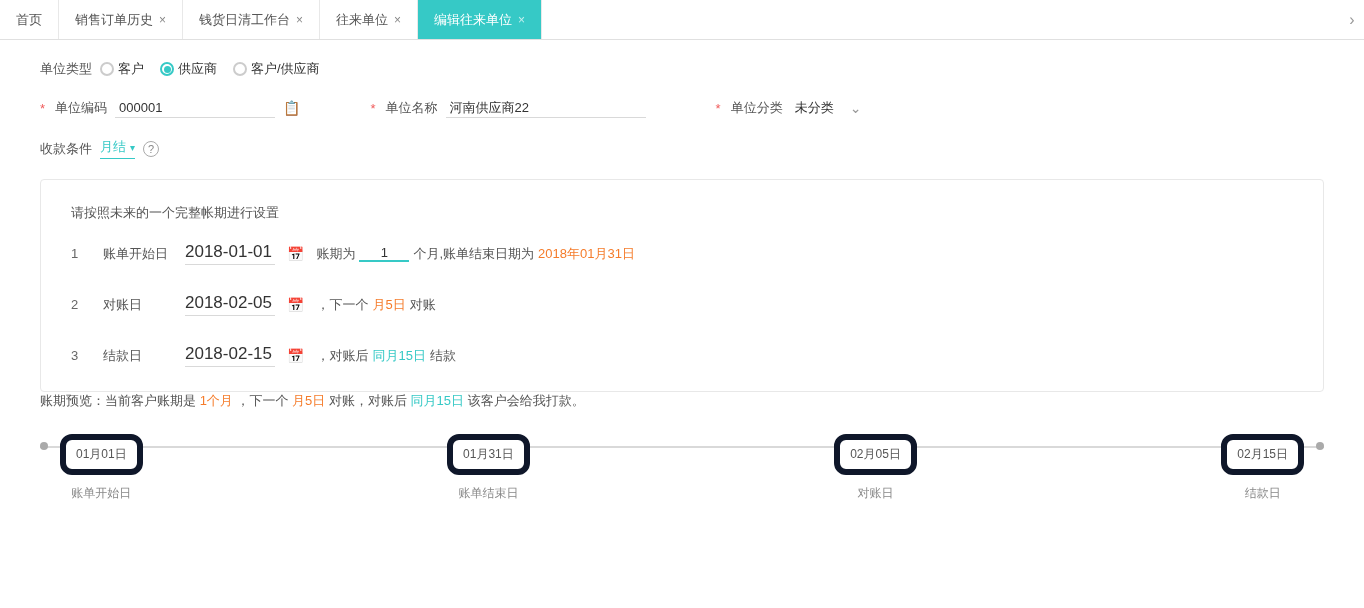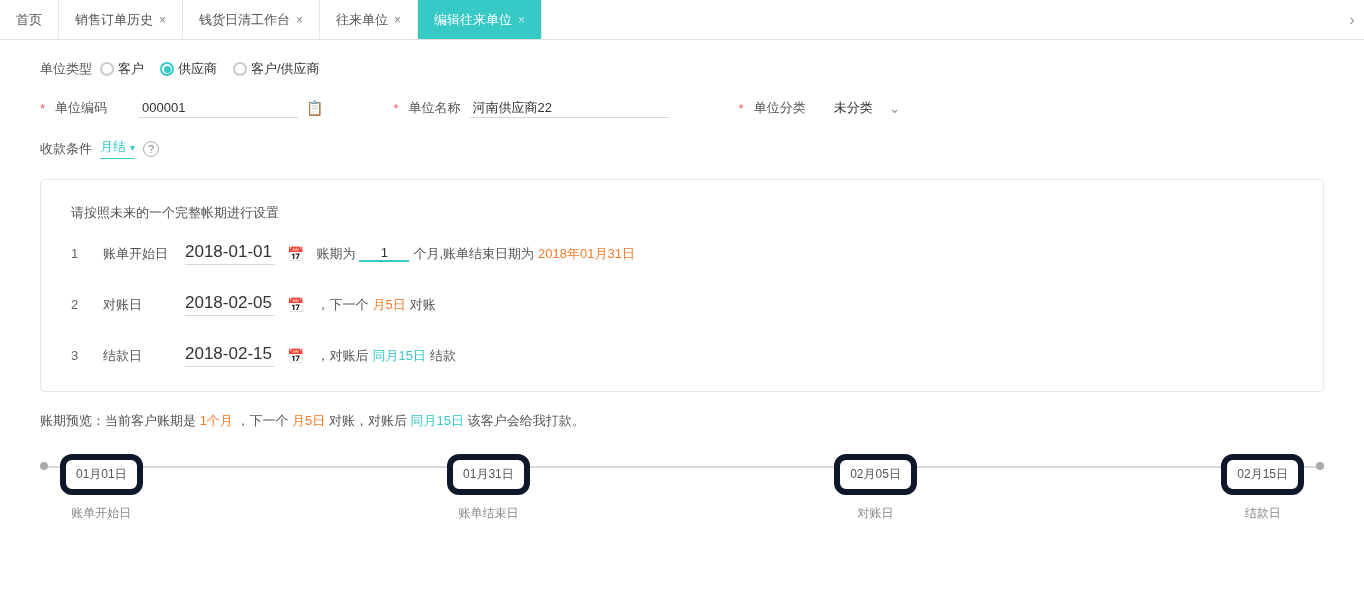--- a/index.html
+++ b/index.html
@@ -114,21 +114,21 @@
     .text-input {
       border: none;
       border-bottom: 1px solid #d9d9d9;
       outline: none;
       font-size: 13px;
       padding: 2px 4px;
       color: #333;
       background: transparent;
     }
     .text-input.wide { width: 200px; }
-    .text-input.medium { width: 160px; margin-left: 23px; }
+    .text-input.medium { width: 160px; }
 
     
     .select-wrapper {
       display: flex;
       align-items: center;
       border-bottom: 1px solid #36c9c6;
       padding-bottom: 2px;
       gap: 4px;
     }
     .select-value {
@@ -163,21 +163,20 @@
       font-size: 11px;
       color: #888;
       cursor: pointer;
     }
 
     
     .setting-panel {
       border: 1px solid #e8e8e8;
       border-radius: 4px;
       padding: 24px 30px;
-      margin-bottom: 20px;
     }
     .panel-title {
       font-size: 13px;
       color: #555;
       margin-bottom: 20px;
     }
 
     
     .setting-row {
       display: flex;
@@ -341,21 +340,21 @@
       <span class="cal-icon">📋</span>
     </div>
     <div class="form-item" style="margin-left: 40px;">
       <span class="required-star">*</span>
       <span class="form-label">单位名称</span>
       <input type="text" class="text-input wide" value="河南供应商22" style="">
     </div>
     <div class="form-item" style="margin-left: 40px;">
       <span class="required-star">*</span>
       <span class="form-label">单位分类</span>
-      <span style="margin-left:20px; color:#333;">未分类</span>
+      <span style="margin-left:4px; color:#333;">未分类</span>
       <span class="dropdown-icon-gray" style="margin-left:8px;">⌄</span>
     </div>
   </div>
 
   <div class="form-row">
     <div class="form-item">
       <span class="form-label">收款条件</span>
       <div class="select-wrapper">
         <span class="select-value">月结</span>
         <span class="dropdown-icon">▾</span>

